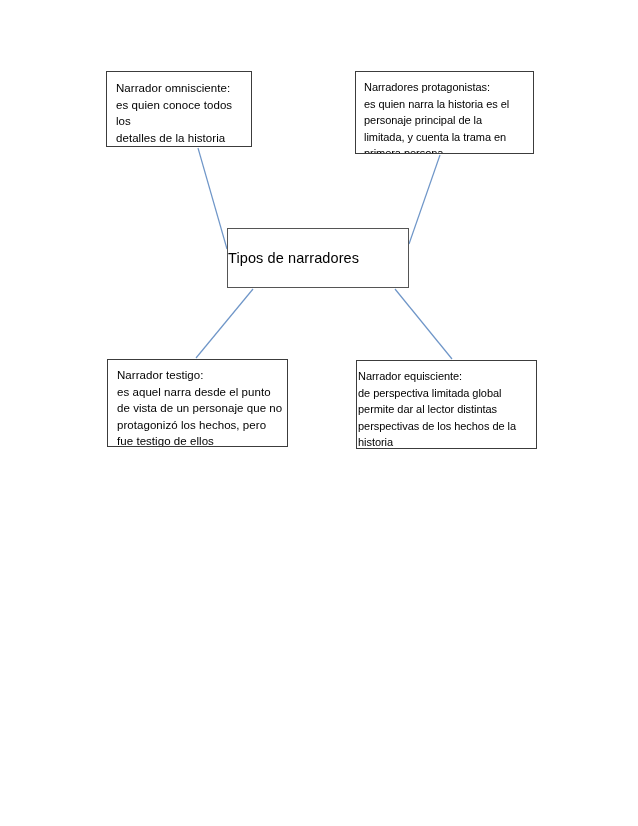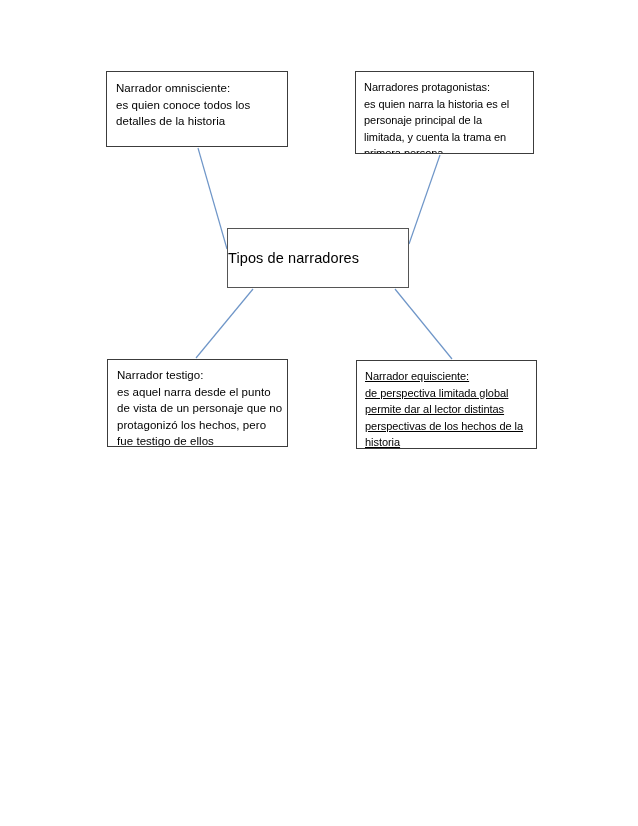--- a/index.html
+++ b/index.html
@@ -65,21 +65,21 @@
     top: 20px;
     font-size: 14.5px;
     line-height: 18px;
     letter-spacing: 0.1px;
   }
 
   
   #node-omnisciente {
     left: 106px;
     top: 71px;
-    width: 182px;
+    width: 146px;
     height: 76px;
   }
   #node-omnisciente .node-text {
     position: absolute;
     left: 9px;
     right: 5px;
     top: 8px;
     font-size: 11.5px;
     line-height: 16.5px;
     letter-spacing: 0.05px;
@@ -119,27 +119,26 @@
   }
 
   #node-equisciente {
     left: 356px;
     top: 360px;
     width: 181px;
     height: 89px;
   }
   #node-equisciente .node-text {
     position: absolute;
-    left: 8px;
+    left: 1px;
     right: 4px;
     top: 7px;
     font-size: 11px;
     line-height: 16.5px;
     letter-spacing: -0.05px;
-    text-decoration: underline;
   }
 </style>
 </head>
 <body>
 
 <div id="page">
 
   <svg id="connectors" width="638" height="826" viewBox="0 0 638 826">
     <line x1="227" y1="249" x2="198" y2="148" stroke="#6f96c8" stroke-width="1.2"></line>
     <line x1="409" y1="244" x2="440" y2="155" stroke="#6f96c8" stroke-width="1.2"></line>

